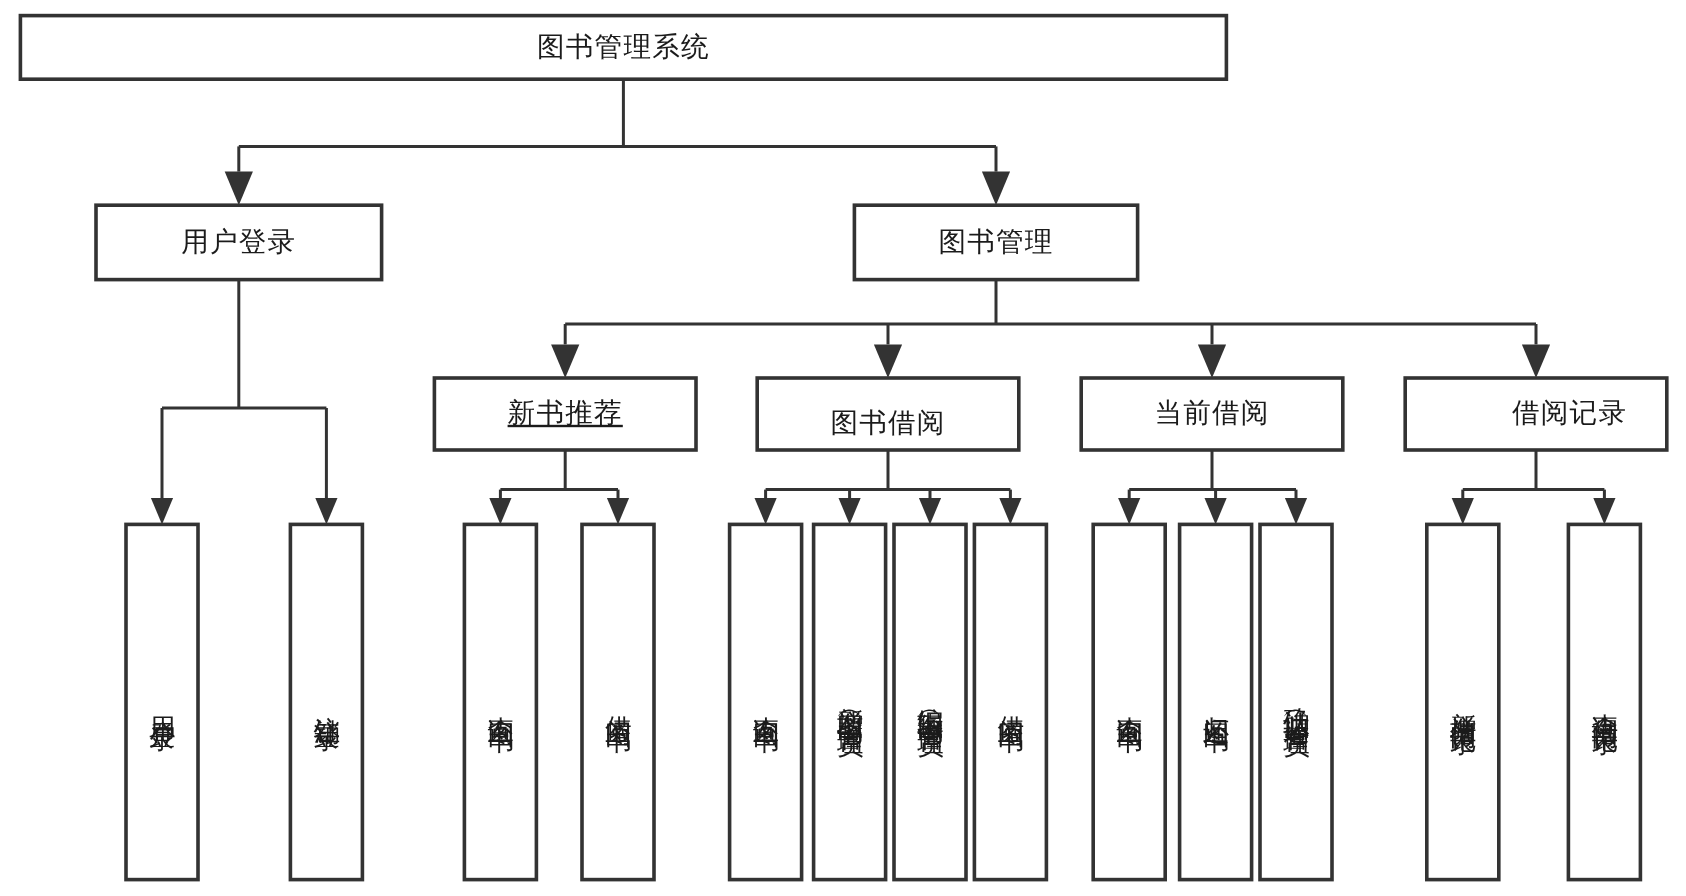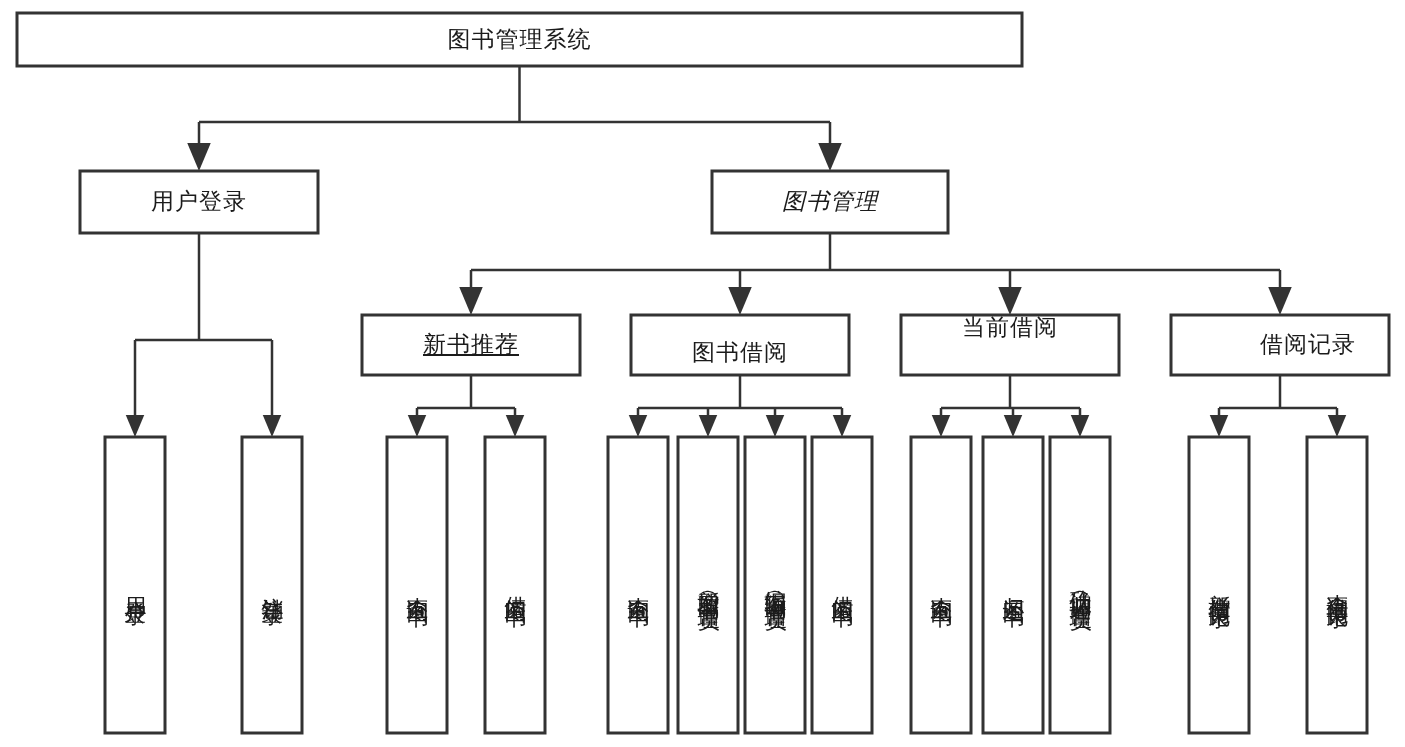--- a/index.html
+++ b/index.html
@@ -99,24 +99,24 @@
         <rect class="node-box" x="983" y="437" width="60" height="296"></rect>
         <rect class="node-box" x="1050" y="437" width="60" height="296"></rect>
         <rect class="node-box" x="1189" y="437" width="60" height="296"></rect>
         <rect class="node-box" x="1307" y="437" width="60" height="296"></rect>
       </g>
   </svg>
 
   <div id="label-layer">
       <div class="node-label h-label" style="left: 17px; top: 13px; width: 1005px; height: 53px;">图书管理系统</div>
       <div class="node-label h-label" style="left: 80px; top: 171px; width: 238px; height: 62px;">用户登录</div>
-      <div class="node-label h-label" style="left: 712px; top: 171px; width: 236px; height: 62px; font-style: italic;">图书管理</div>
+      <div class="node-label h-label" style="left: 712px; top: 171px; width: 236px; height: 62px;">图书管理</div>
       <div class="node-label h-label" style="left: 362px; top: 315px; width: 218px; height: 60px; text-decoration: underline;">新书推荐</div>
       <div class="node-label h-label" style="left: 631px; top: 315px; width: 218px; height: 76px;">图书借阅</div>
-      <div class="node-label h-label" style="left: 901px; top: 298px; width: 218px; height: 60px; text-align: center;">当前借阅</div>
+      <div class="node-label h-label" style="left: 901px; top: 315px; width: 218px; height: 60px; text-align: center;">当前借阅</div>
       <div class="node-label h-label" style="left: 1171px; top: 315px; width: 218px; height: 60px; margin-left: 28px;">借阅记录</div>
       <div class="node-label v-label" style="left: 105px; top: 437px; width: 60px; height: 296px;">用户登录</div>
       <div class="node-label v-label" style="left: 242px; top: 437px; width: 60px; height: 296px;">注销登录</div>
       <div class="node-label v-label" style="left: 387px; top: 437px; width: 60px; height: 296px;">查询图书</div>
       <div class="node-label v-label" style="left: 485px; top: 437px; width: 60px; height: 296px;">借阅图书</div>
       <div class="node-label v-label" style="left: 608px; top: 437px; width: 60px; height: 296px;">查询图书</div>
       <div class="node-label v-label" style="left: 678px; top: 437px; width: 60px; height: 296px;">新增图书（管理员）</div>
       <div class="node-label v-label" style="left: 745px; top: 437px; width: 60px; height: 296px;">编辑图书（管理员）</div>
       <div class="node-label v-label" style="left: 812px; top: 437px; width: 60px; height: 296px;">借阅图书</div>
       <div class="node-label v-label" style="left: 911px; top: 437px; width: 60px; height: 296px;">查询图书</div>

